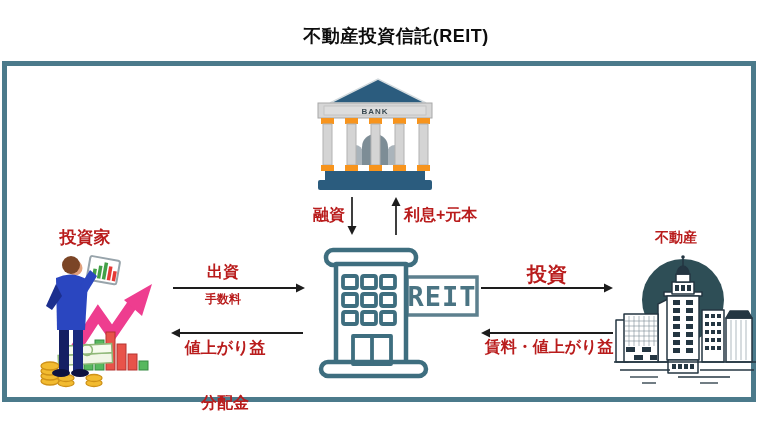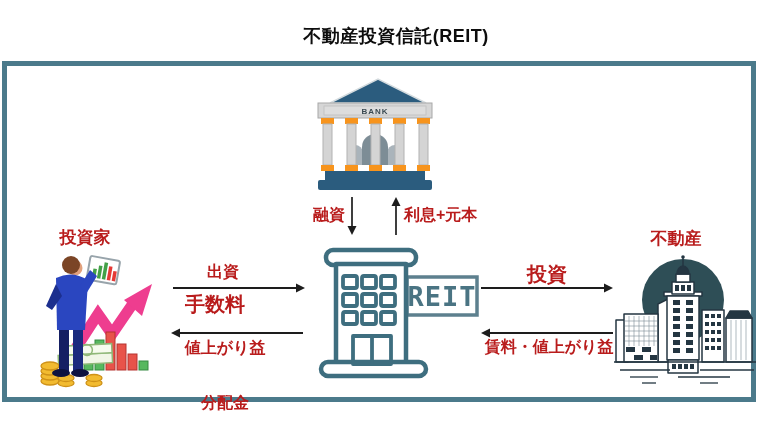--- a/index.html
+++ b/index.html
@@ -100,42 +100,42 @@
     <rect x="38" y="90" width="38" height="28"></rect>
     <line x1="57" y1="90" x2="57" y2="118"></line>
   </g>
 </svg>
 
 <div class="label" style="left:163px;top:263px;width:120px;font-size:16px;">出資</div>
 <svg class="abs" style="left:172px;top:282px;" width="134" height="12" viewBox="0 0 134 12">
   <line x1="1" y1="6" x2="125" y2="6" stroke="#1d1d1d" stroke-width="1.8"></line>
   <polygon points="124,1.5 124,10.5 133,6" fill="#1d1d1d"></polygon>
 </svg>
-<div class="label" style="left:155px;top:293px;width:120px;font-size:20px;">手数料</div>
+<div class="label" style="left:163px;top:293px;width:120px;font-size:12px;">手数料</div>
 
 <svg class="abs" style="left:170px;top:327px;" width="134" height="12" viewBox="0 0 134 12">
   <line x1="9" y1="6" x2="133" y2="6" stroke="#1d1d1d" stroke-width="1.8"></line>
   <polygon points="10,1.5 10,10.5 1,6" fill="#1d1d1d"></polygon>
 </svg>
 <div class="label" style="left:161px;top:339px;width:128px;font-size:16px;">値上がり益</div>
 <div class="label" style="left:161px;top:362px;width:128px;font-size:16px;margin-top:32px;">分配金</div>
 
 <div class="label" style="left:487px;top:263px;width:120px;font-size:20px;">投資</div>
 <svg class="abs" style="left:480px;top:282px;" width="134" height="12" viewBox="0 0 134 12">
   <line x1="1" y1="6" x2="125" y2="6" stroke="#1d1d1d" stroke-width="1.8"></line>
   <polygon points="124,1.5 124,10.5 133,6" fill="#1d1d1d"></polygon>
 </svg>
 <svg class="abs" style="left:480px;top:327px;" width="134" height="12" viewBox="0 0 134 12">
   <line x1="9" y1="6" x2="133" y2="6" stroke="#1d1d1d" stroke-width="1.8"></line>
   <polygon points="10,1.5 10,10.5 1,6" fill="#1d1d1d"></polygon>
 </svg>
 <div class="label" style="left:477px;top:338px;width:144px;font-size:16px;">賃料・値上がり益</div>
 
 <div class="label" style="left:35px;top:228px;width:100px;font-size:17px;">投資家</div>
-<div class="label" style="left:628px;top:229px;width:96px;font-size:17px;">不動産</div>
+<div class="label" style="left:628px;top:229px;width:96px;font-size:14px;">不動産</div>
 
 <svg class="abs" style="left:30px;top:252px;" width="150" height="138" viewBox="0 0 150 138">
 
   <polyline points="46,96 68,62 82,82 104,50" fill="none" stroke="#ee3d8f" stroke-width="11"></polyline>
   <polygon points="94,48 122,32 112,64" fill="#ee3d8f"></polygon>
 
   <g stroke-width="1">
     <rect x="54" y="96" width="9" height="22" fill="#57b85f" stroke="#378a42"></rect>
     <rect x="65" y="88" width="9" height="30" fill="#57b85f" stroke="#378a42"></rect>
     <rect x="76" y="80" width="9" height="38" fill="#e8534a" stroke="#b53530"></rect>

